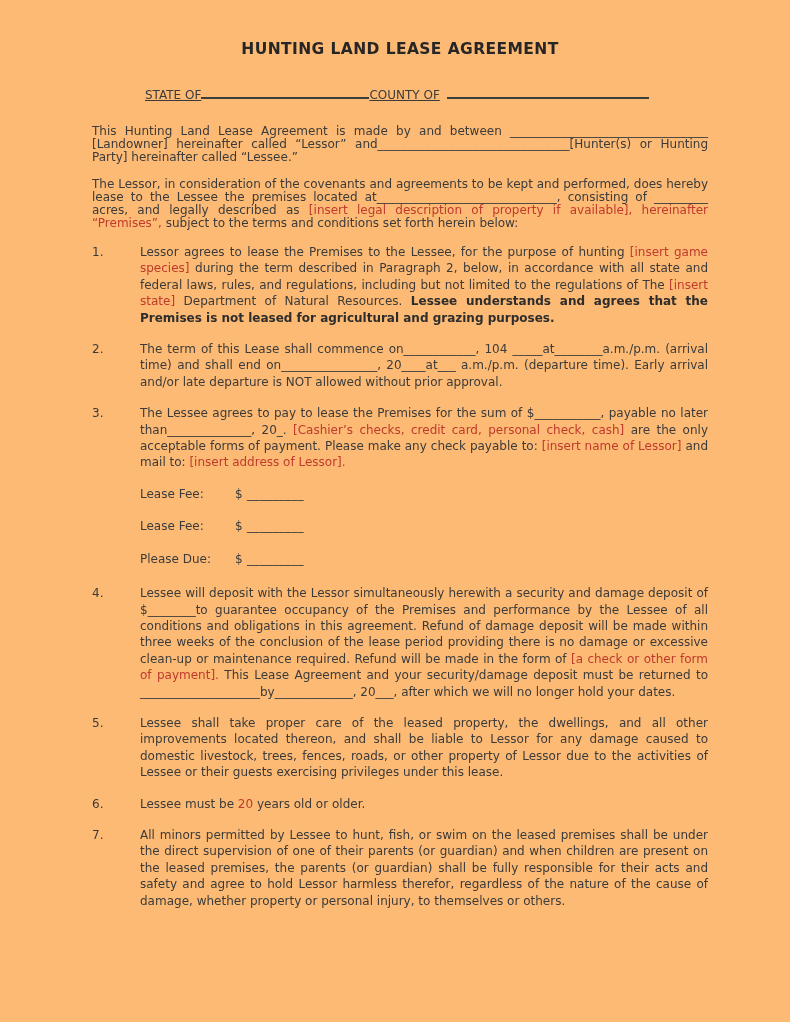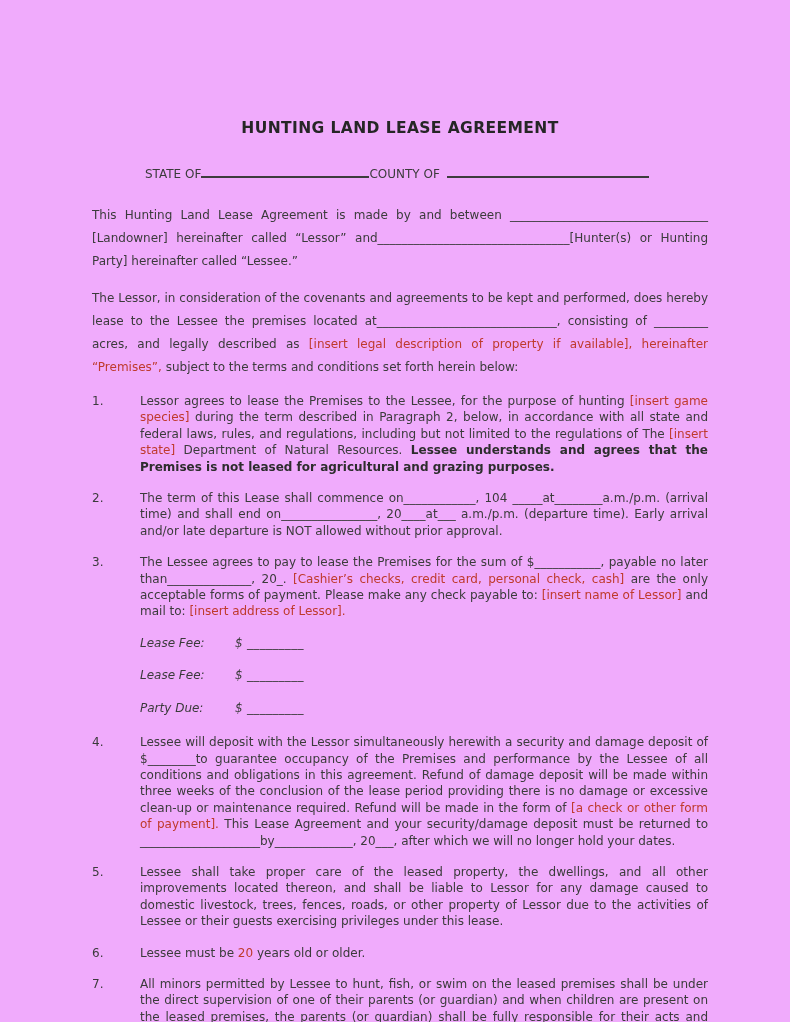--- a/index.html
+++ b/index.html
@@ -11,49 +11,50 @@
     width: 790px;
     height: 1022px;
     overflow: hidden;
     font-family: "DejaVu Sans", "Liberation Sans", sans-serif;
     color: #3b3b3b;
   }
   .page {
     box-sizing: border-box;
     width: 790px;
     height: 1022px;
-    padding: 119px 82px 40px 92px;
-    background: #f0abfc;
+    padding: 40px 82px 40px 92px;
+    background: #fdba74;
   }
   .doc-title {
     margin: 0 0 27px 0;
     text-align: center;
     font-size: 15.5px;
     font-weight: bold;
     letter-spacing: 0.4px;
     color: #262626;
   }
   .state-line {
     padding-left: 53px;
     margin-bottom: 23px;
     font-size: 12px;
     white-space: nowrap;
+    text-decoration: underline;
   }
   .blank-rule {
     display: inline-block;
     border-bottom: 2px solid #3d3d3d;
     height: 12px;
     vertical-align: baseline;
   }
   .blank-state  { width: 168px; }
   .blank-county { width: 202px; margin-left: 7px; }
   .para {
     margin: 0 0 14px 0;
     font-size: 12px;
-    line-height: 23px;
+    line-height: 13px;
     text-align: justify;
   }
   .item {
     display: flex;
     margin: 0 0 15px 0;
   }
   .item-num {
     width: 48px;
     flex: 0 0 48px;
     font-size: 12px;
@@ -62,21 +63,20 @@
   .item-body {
     flex: 1;
     font-size: 12px;
     line-height: 16.4px;
     text-align: justify;
   }
   .seg-red  { color: #bf3a2c; }
   .seg-bold { font-weight: bold; color: #2d2d2d; }
   .fees {
     margin: 2px 0 18px 48px;
-    font-style: italic;
   }
   .fee-row {
     display: flex;
     margin-bottom: 16px;
     font-size: 12px;
     line-height: 16.4px;
   }
   .fee-label { width: 95px; flex: 0 0 95px; }
   .fee-amount { letter-spacing: 0.3px; text-align: center; }
 </style>
@@ -106,21 +106,21 @@
       <div class="fees">
         <div class="fee-row">
           <div class="fee-label">Lease Fee:</div>
           <div class="fee-amount">$ _________</div>
         </div>
         <div class="fee-row">
           <div class="fee-label">Lease Fee:</div>
           <div class="fee-amount">$ _________</div>
         </div>
         <div class="fee-row">
-          <div class="fee-label">Party Due:</div>
+          <div class="fee-label">Please Due:</div>
           <div class="fee-amount">$ _________</div>
         </div>
       </div>
       <div class="item">
         <div class="item-num">4.</div>
         <div class="item-body"><span>Lessee will deposit with the Lessor simultaneously herewith a security and damage deposit of $________to guarantee occupancy of the Premises and performance by the Lessee of all conditions and obligations in this agreement. Refund of damage deposit will be made within three weeks of the conclusion of the lease period providing there is no damage or excessive clean-up or maintenance required. Refund will be made in the form of </span><span class="seg-red">[a check or other form of payment].</span><span> This Lease Agreement and your security/damage deposit must be returned to ____________________by_____________, 20___, after which we will no longer hold your dates.</span></div>
       </div>
       <div class="item">
         <div class="item-num">5.</div>
         <div class="item-body"><span>Lessee shall take proper care of the leased property, the dwellings, and all other improvements located thereon, and shall be liable to Lessor for any damage caused to domestic livestock, trees, fences, roads, or other property of Lessor due to the activities of Lessee or their guests exercising privileges under this lease.</span></div>

